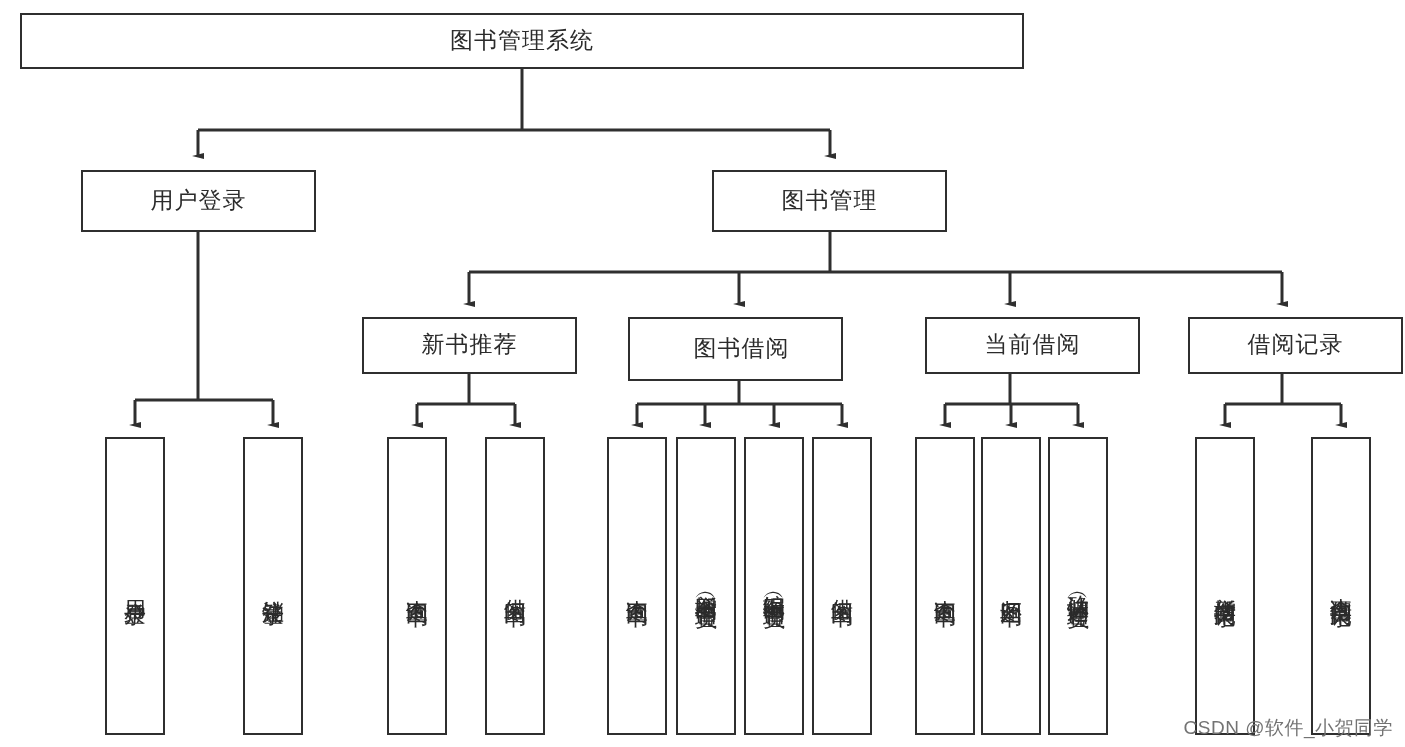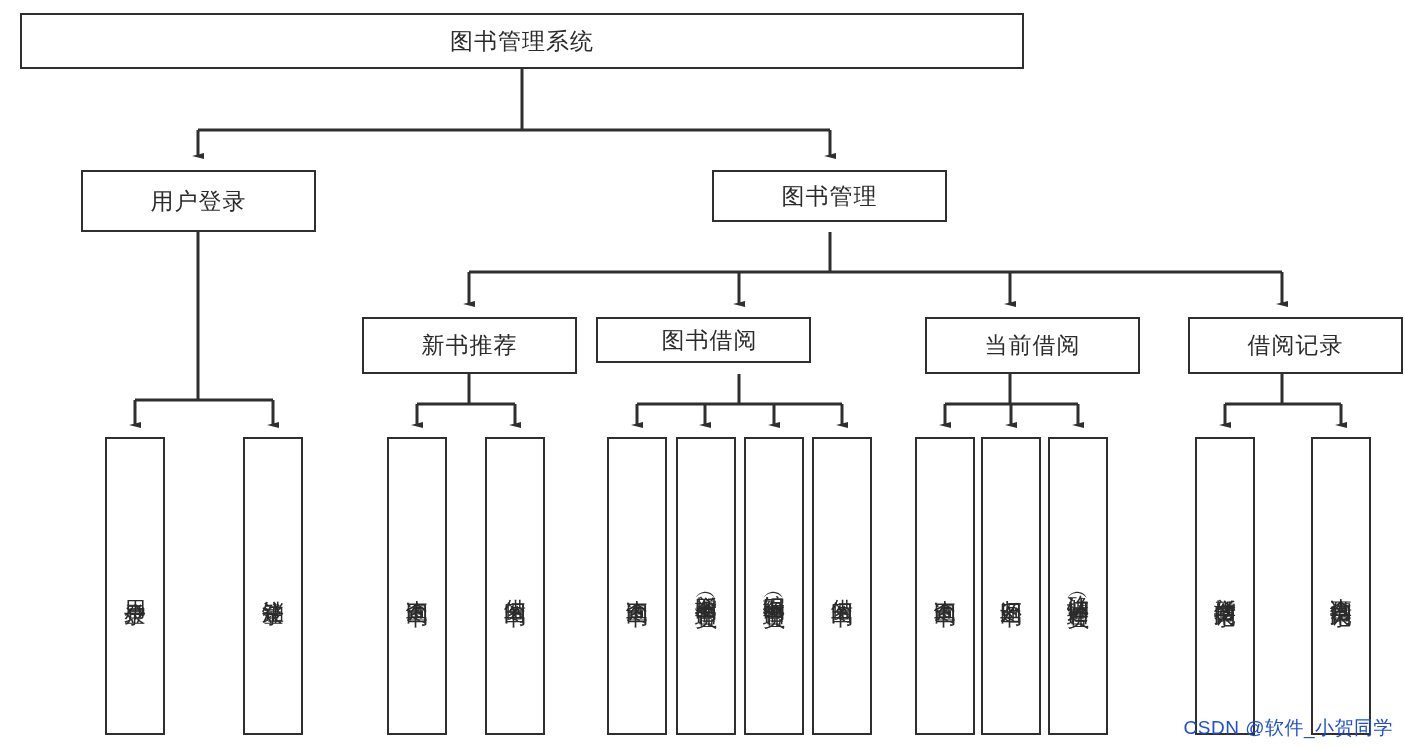--- a/index.html
+++ b/index.html
@@ -28,20 +28,21 @@
   .node {
     position: absolute;
     box-sizing: border-box;
     background: #ffffff;
     border: 2px solid #2f2f2f;
     display: flex;
     align-items: center;
     justify-content: center;
     color: #2b2b2b;
     text-align: right;
+    font-family: Liberation Serif, serif;
   }
   .node.horiz {
     font-size: 23px;
     letter-spacing: 1px;
     line-height: 1.15;
   }
   .node.vert {
     writing-mode: vertical-rl;
     text-orientation: upright;
     font-size: 22px;
@@ -53,21 +54,21 @@
     writing-mode: vertical-rl;
     text-orientation: upright;
     display: block;
     white-space: normal;
   }
   .watermark {
     position: absolute;
     right: 12px;
     bottom: 6px;
     font-size: 19px;
-    color: #1d4ed8;
+    color: #737373;
     letter-spacing: 0.5px;
     white-space: nowrap;
     user-select: none;
   }
 </style>
 </head>
 <body>
 
 <div id="canvas">
 
@@ -121,28 +122,28 @@
     </g>
   </svg>
 
   <div class="node horiz" style="left:20px; top:13px; width:1004px; height:56px;">
     <span>图书管理系统</span>
   </div>
 
   <div class="node horiz" style="left:81px; top:170px; width:235px; height:62px;">
     <span>用户登录</span>
   </div>
-  <div class="node horiz" style="left:712px; top:170px; width:235px; height:52px;">
+  <div class="node horiz" style="left:712px; top:170px; width:235px; height:62px;">
     <span>图书管理</span>
   </div>
 
   <div class="node horiz" style="left:362px; top:317px; width:215px; height:57px;">
     <span>新书推荐</span>
   </div>
-  <div class="node horiz" style="left:596px; top:317px; width:215px; height:46px;padding-left:12px;">
+  <div class="node horiz" style="left:628px; top:317px; width:215px; height:64px;padding-left:12px;">
     <span>图书借阅</span>
   </div>
   <div class="node horiz" style="left:902px; top:317px; width:215px; height:57px;margin-left:23px;">
     <span>当前借阅</span>
   </div>
   <div class="node horiz" style="left:1173px; top:317px; width:215px; height:57px;margin-left:15px;">
     <span>借阅记录</span>
   </div>
 
   <div class="node vert" style="left:105px; top:437px; width:60px; height:298px;">

